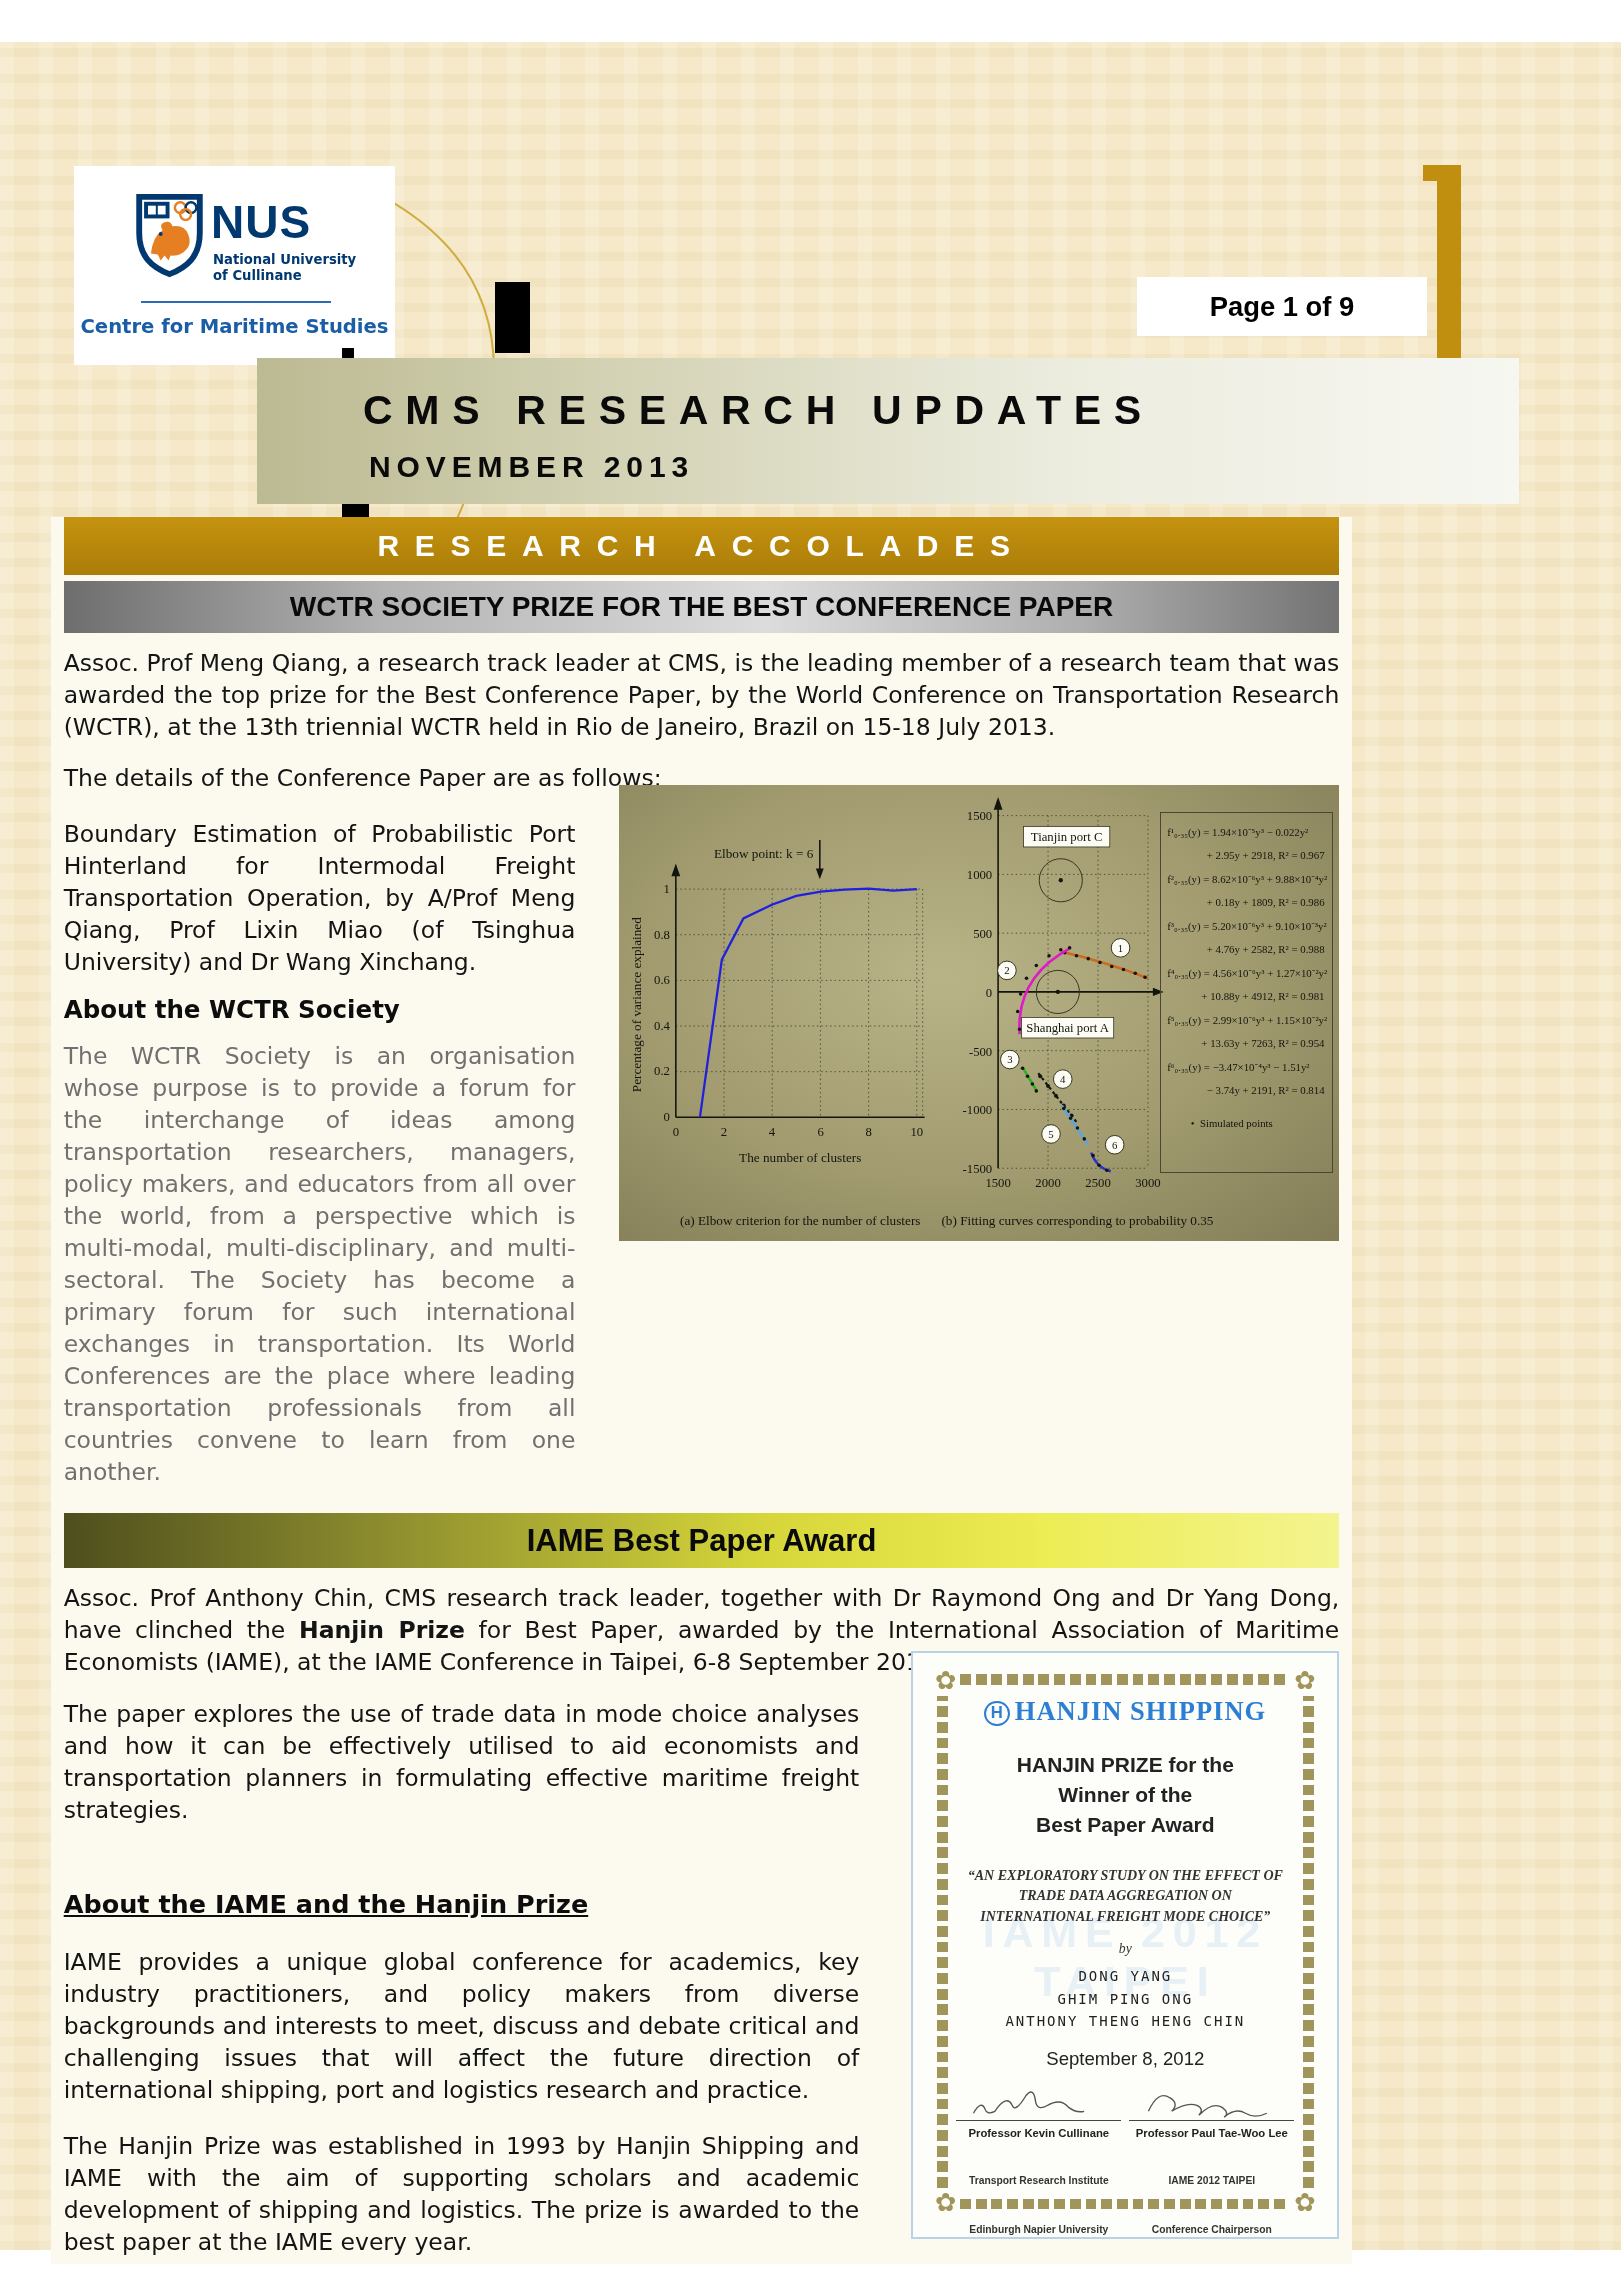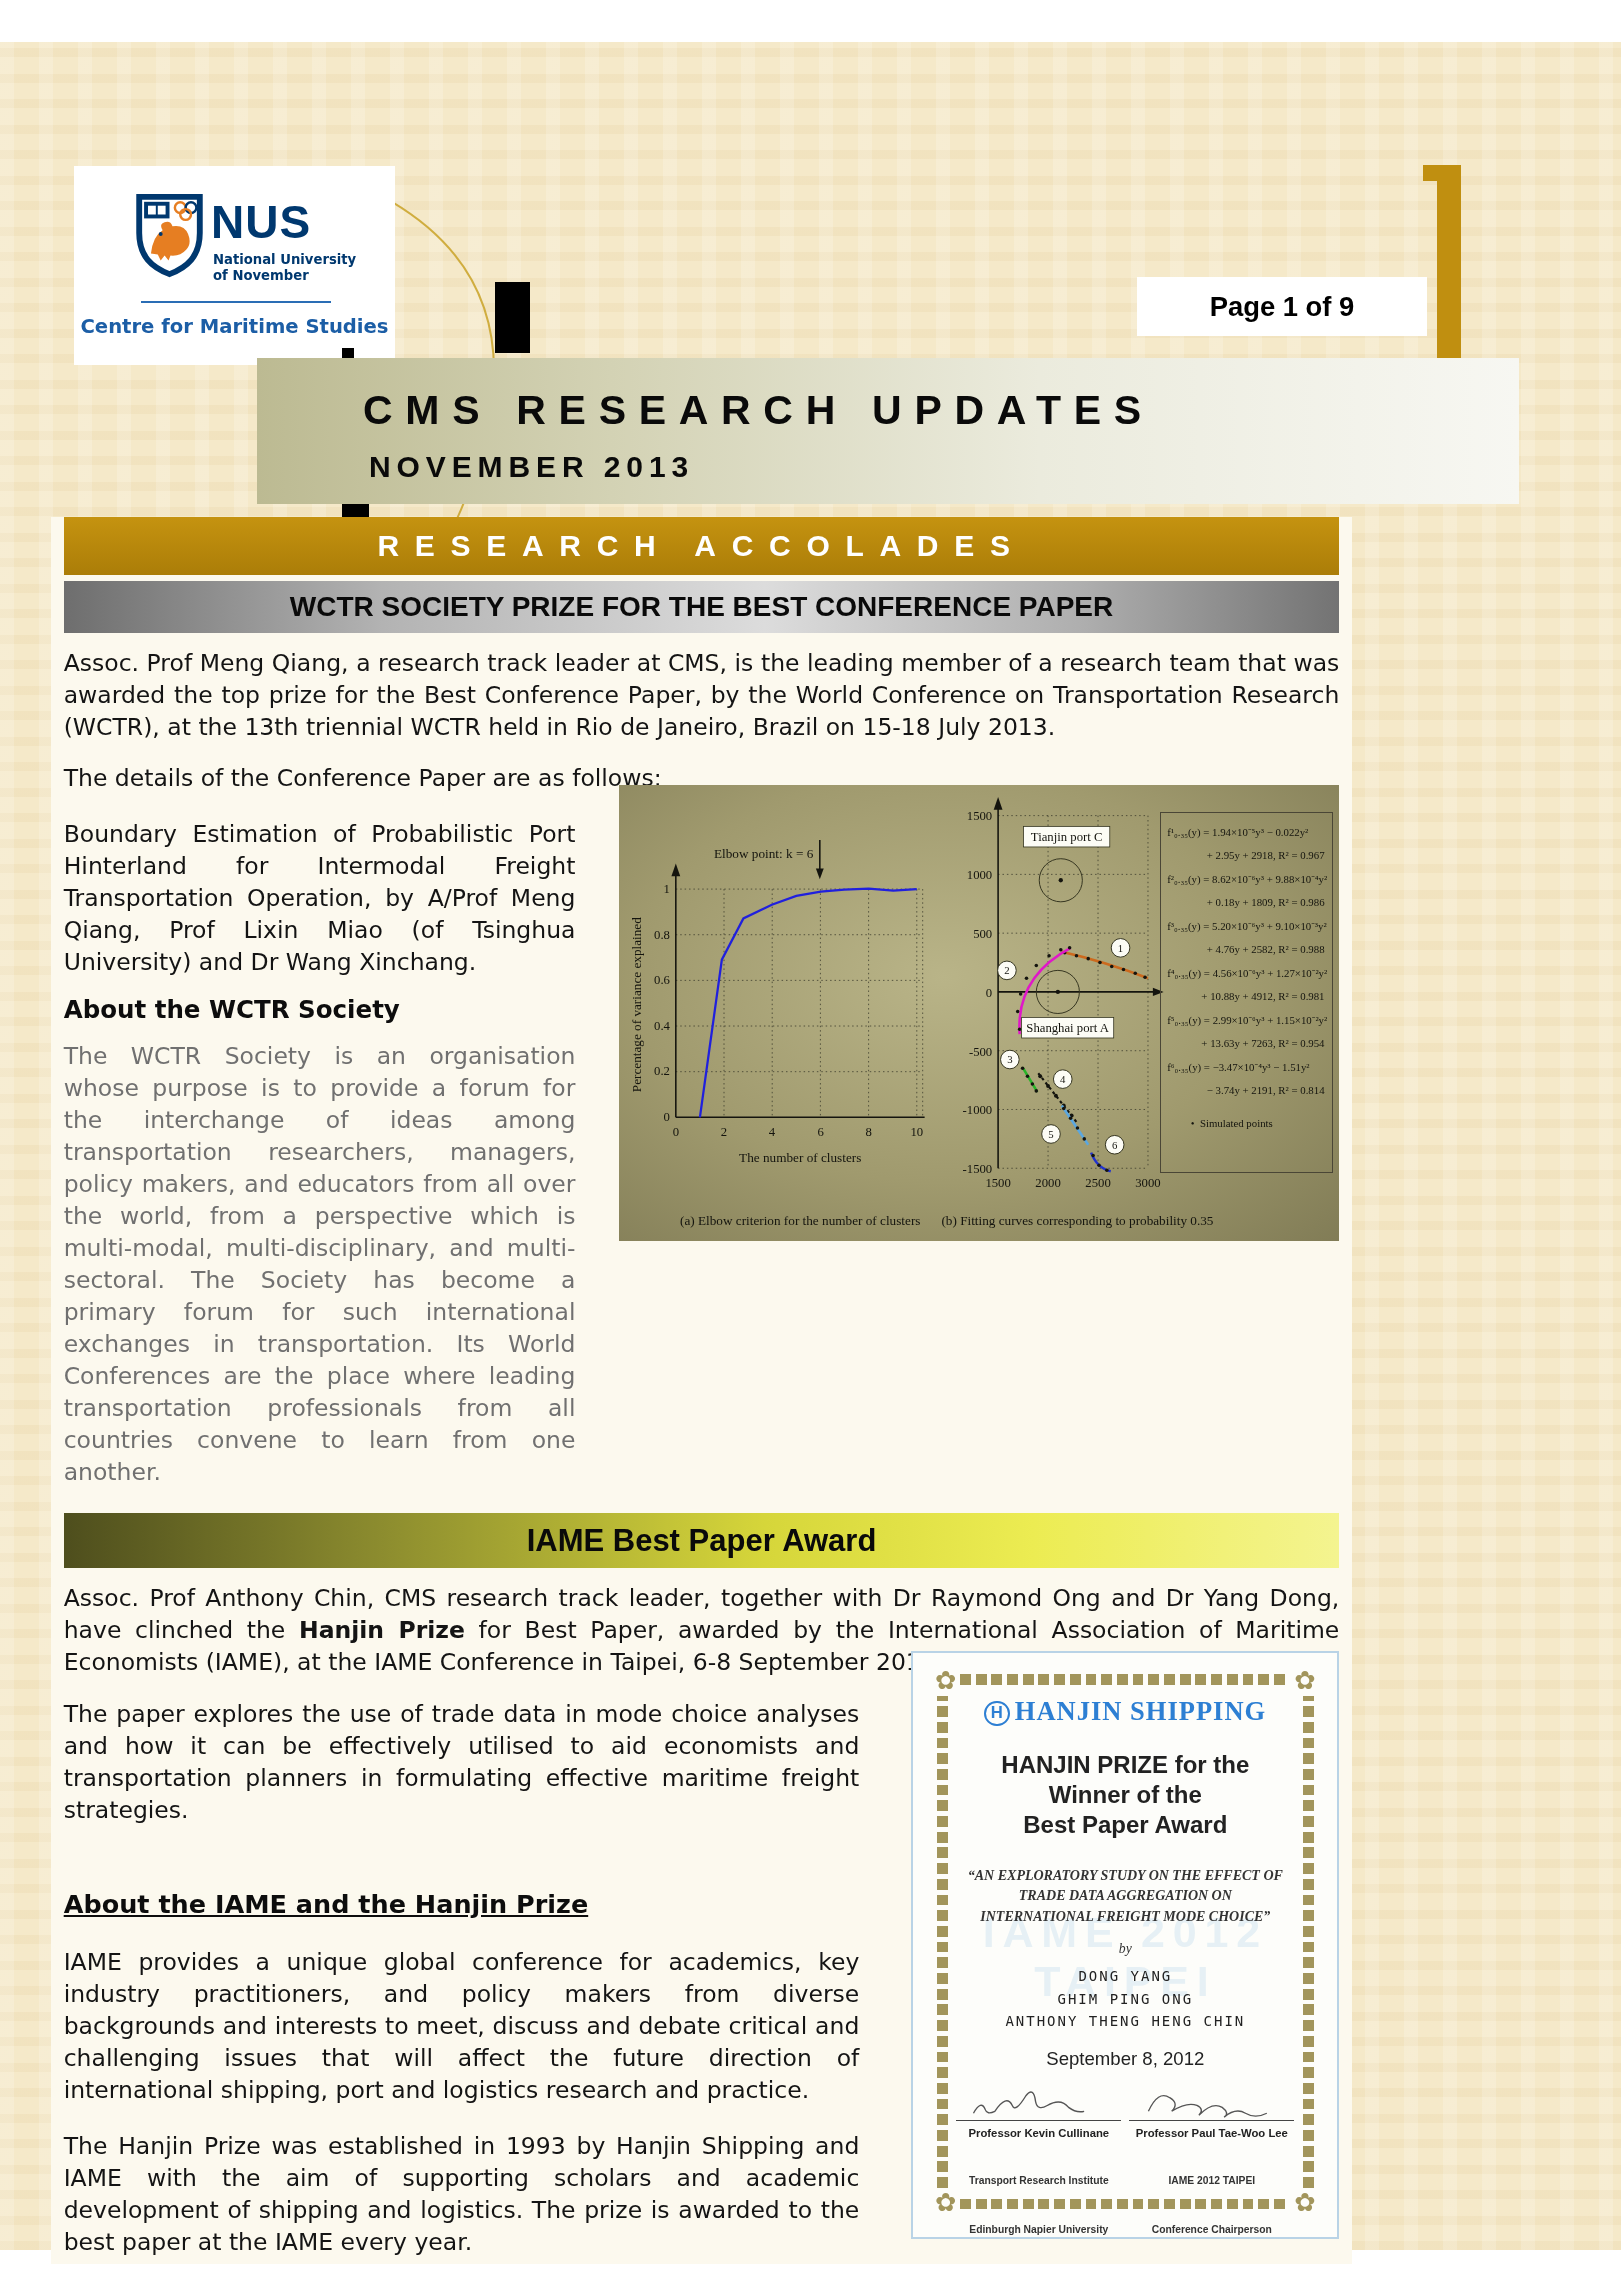--- a/index.html
+++ b/index.html
@@ -95,21 +95,21 @@
   .cert-corner.bl { left:21.6px; bottom:21.6px; } .cert-corner.br { right:21.6px; bottom:21.6px; }
   .cert-watermark { position:absolute; left:0; top:255px; width:100%; text-align:center;
     font-family:"Liberation Sans",sans-serif; font-weight:bold; font-size:43px; letter-spacing:7.8px;
     color:rgba(130,185,220,.18); }
   .cert-inner { position:absolute; left:43px; right:43px; top:43px; text-align:center; }
   .cert-brand { color:#2d7fd3; font-family:"Liberation Serif",serif; font-weight:bold; font-size:26.5px;
     letter-spacing:1px; white-space:nowrap; }
   .hanjin-mark { display:inline-block; width:25.5px; height:25.5px; border:2.9px solid #2d7fd3; border-radius:50%;
     font-size:16.7px; line-height:20.6px; vertical-align:2px; margin-right:4.9px; font-family:"Liberation Sans",sans-serif; }
   .cert-title { margin-top:23.5px; font-family:"Liberation Sans",sans-serif; font-weight:bold;
-    font-size:24px; line-height:30px; color:#222; }
+    font-size:21px; line-height:30px; color:#222; }
   .cert-quote { margin:25.5px auto 0; width:323px; font-family:"Liberation Serif",serif; font-style:italic;
     font-weight:bold; font-size:14px; line-height:20.6px; color:#333; }
   .cert-by { margin-top:13.7px; font-family:"Liberation Serif",serif; font-style:italic; font-size:13.7px; color:#333; }
   .cert-authors { margin-top:7.8px; font-family:"DejaVu Sans Mono",monospace; font-size:14px;
     letter-spacing:2px; line-height:22.5px; color:#222; }
   .cert-date { margin-top:15.7px; font-family:"Liberation Sans",sans-serif; font-size:18.6px; color:#222; }
   .cert-sigs { margin-top:17.6px; display:flex; justify-content:space-between; }
   .sig-col { width:165px; }
   .sig-line { border-bottom:1.5px solid #444; height:33px; }
   .sig-col .nm { margin-top:5.9px; font-family:"Liberation Sans",sans-serif; font-weight:bold; font-size:11.3px; color:#222; }
@@ -138,21 +138,21 @@
         <rect x="23" y="13" width="8" height="9" fill="#ffffff"></rect>
         <circle cx="46" cy="15" r="5.5" fill="none" stroke="#e67e22" stroke-width="2.5"></circle>
         <circle cx="57" cy="15" r="5.5" fill="none" stroke="#00386f" stroke-width="2.5"></circle>
         <circle cx="51.5" cy="22" r="5.5" fill="none" stroke="#e67e22" stroke-width="2.5"></circle>
         <path d="M16 62 q2 -18 12 -24 q-4 -6 2 -8 q6 -2 8 4 q12 -2 16 8 q4 10 -2 16 q-6 7 -16 6 l-2 5 l-4 -5 l-4 5 l-3 -6 Z" fill="#e67e22"></path>
         <circle cx="26" cy="42" r="2" fill="#00386f"></circle>
       </svg>
       <div class="logo-wordmark">NUS</div>
       <div class="logo-sub">
         <div>National University</div>
-        <div>of November</div>
+        <div>of Cullinane</div>
       </div>
       <div class="logo-divider"></div>
       <div class="logo-dept">Centre for Maritime Studies</div>
     </div>
 
     <div class="black-mark-a"></div>
     <div class="black-mark-b"></div>
     <div class="black-mark-foot"></div>
 
     <div class="page-badge">Page 1 of 9</div>

